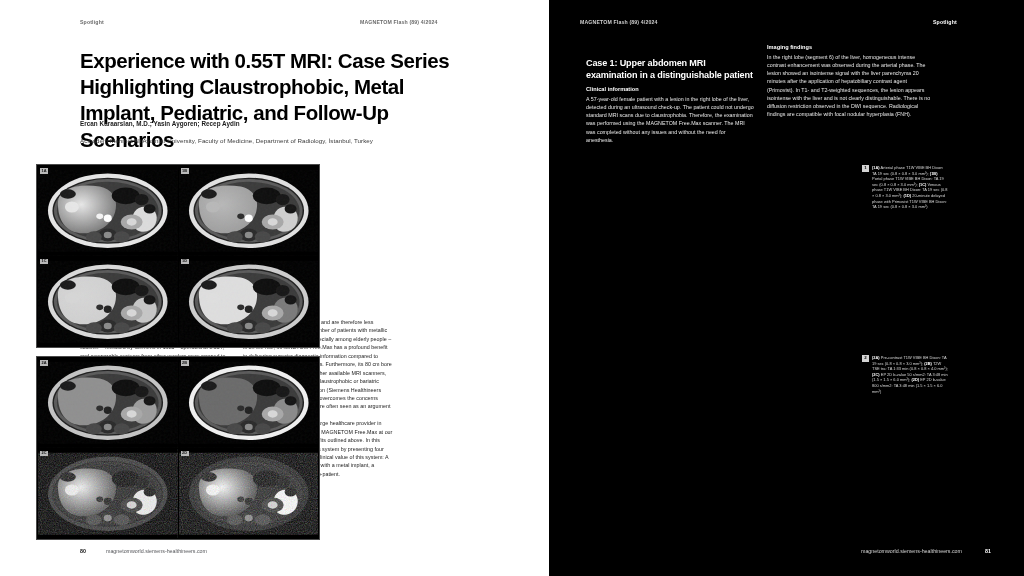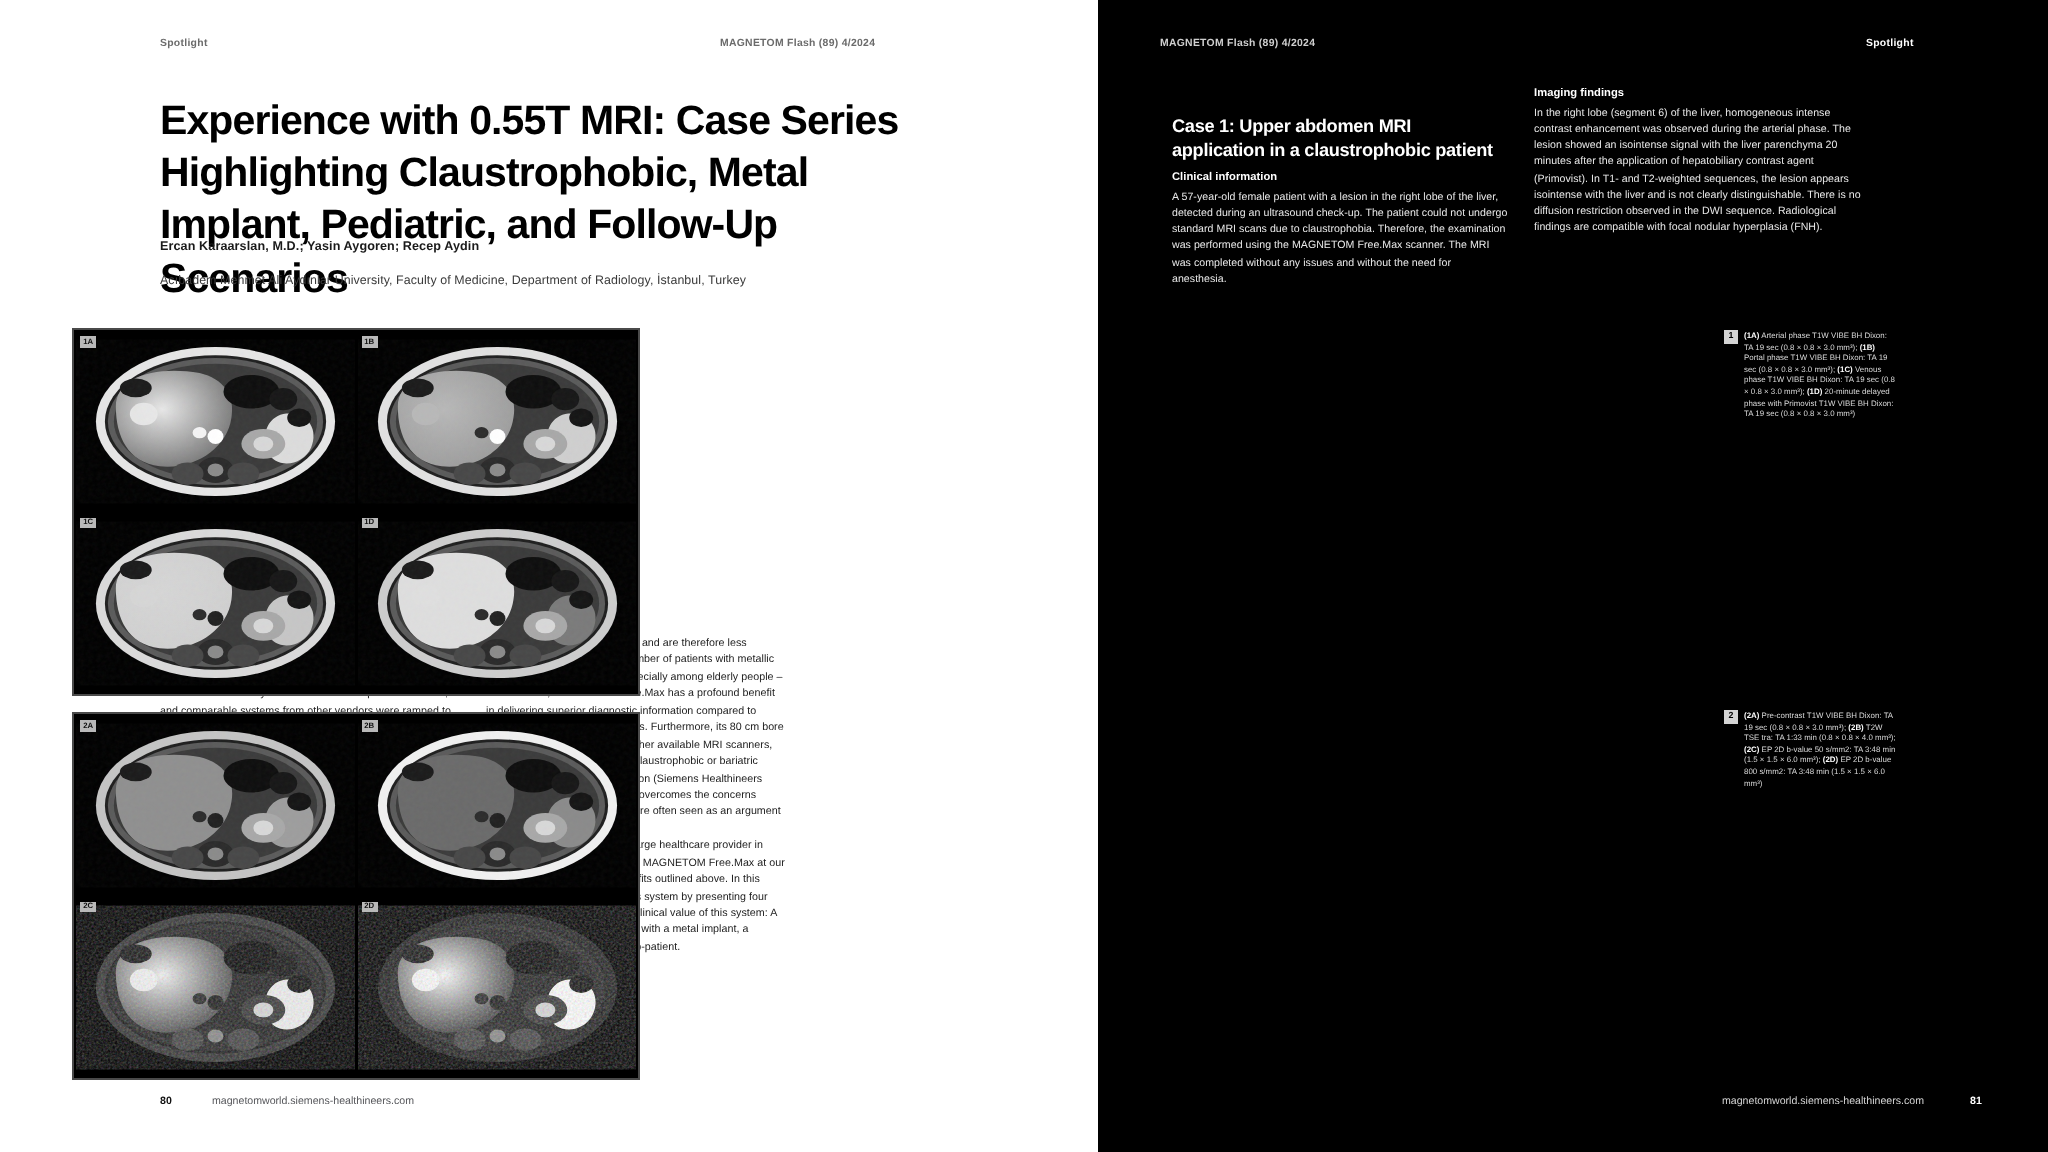--- a/index.html
+++ b/index.html
@@ -157,21 +157,21 @@
     </div>
 
     <div class="folio num">80</div>
     <div class="folio url">magnetomworld.siemens-healthineers.com</div>
   </div>
 
   <div class="page-right">
     <div class="run-head left">MAGNETOM Flash (89) 4/2024</div>
     <div class="run-head right">Spotlight</div>
 
-    <h2 class="case">Case 1: Upper abdomen MRI application in a claustrophobic patient</h2>
+    <h2 class="case">Case 1: Upper abdomen MRI examination in a distinguishable patient</h2>
 
     <div class="rcol clin">
       <div class="sub">Clinical information</div>
       <div>A 57-year-old female patient with a lesion in the right lobe of the liver, detected during an ultrasound check-up. The patient could not undergo standard MRI scans due to claustrophobia. Therefore, the examination was performed using the MAGNETOM Free.Max scanner. The MRI was completed without any issues and without the need for anesthesia.</div>
     </div>
 
     <div class="rcol imag">
       <div class="sub">Imaging findings</div>
       <div>In the right lobe (segment 6) of the liver, homogeneous intense contrast enhancement was observed during the arterial phase. The lesion showed an isointense signal with the liver parenchyma 20 minutes after the application of hepatobiliary contrast agent (Primovist). In T1- and T2-weighted sequences, the lesion appears isointense with the liver and is not clearly distinguishable. There is no diffusion restriction observed in the DWI sequence. Radiological findings are compatible with focal nodular hyperplasia (FNH).</div>
     </div>

